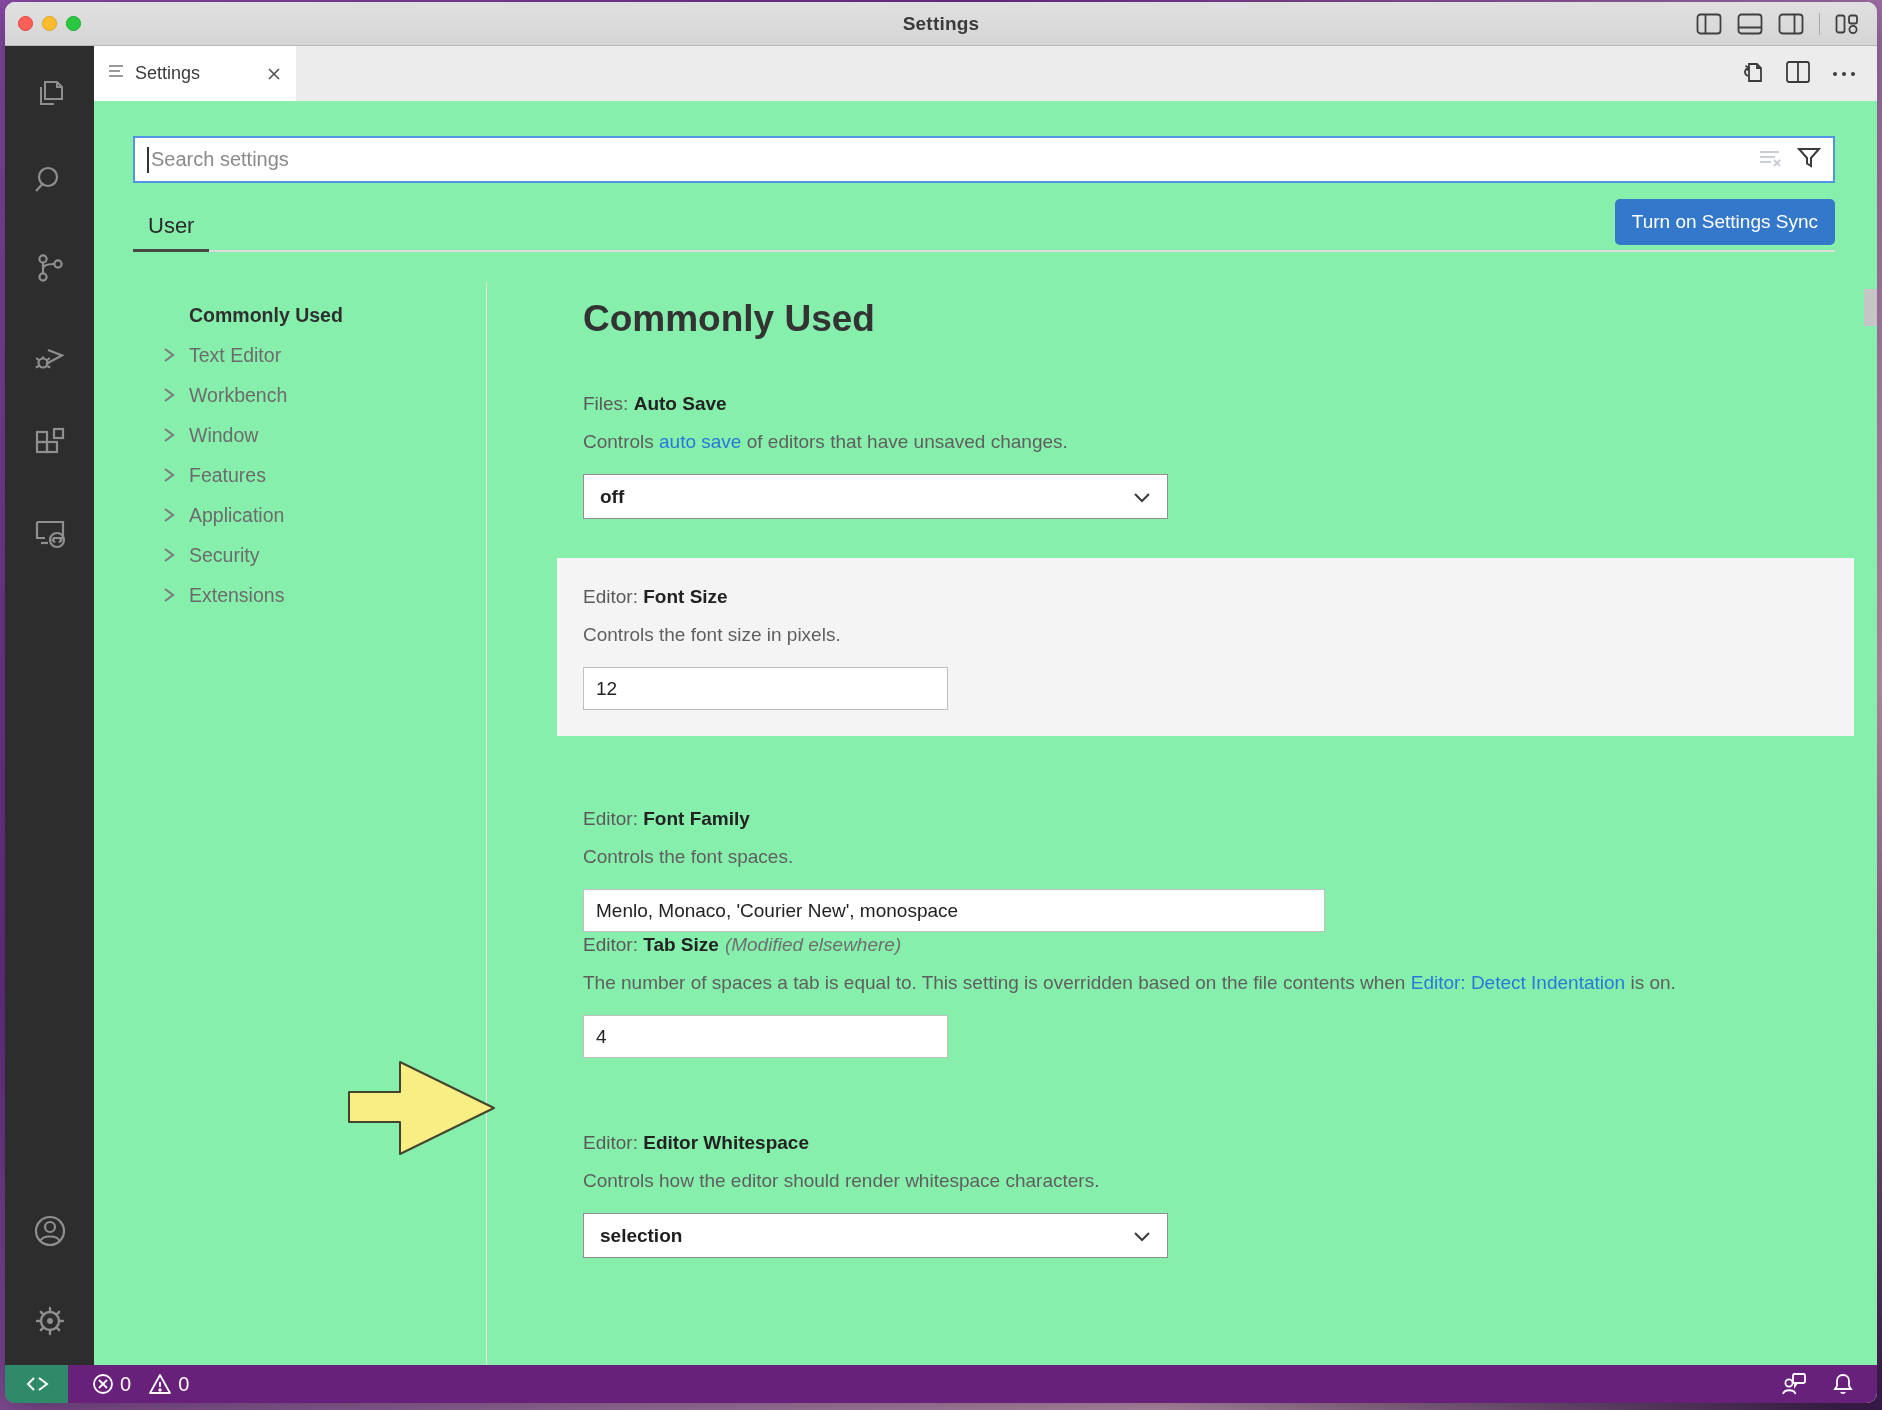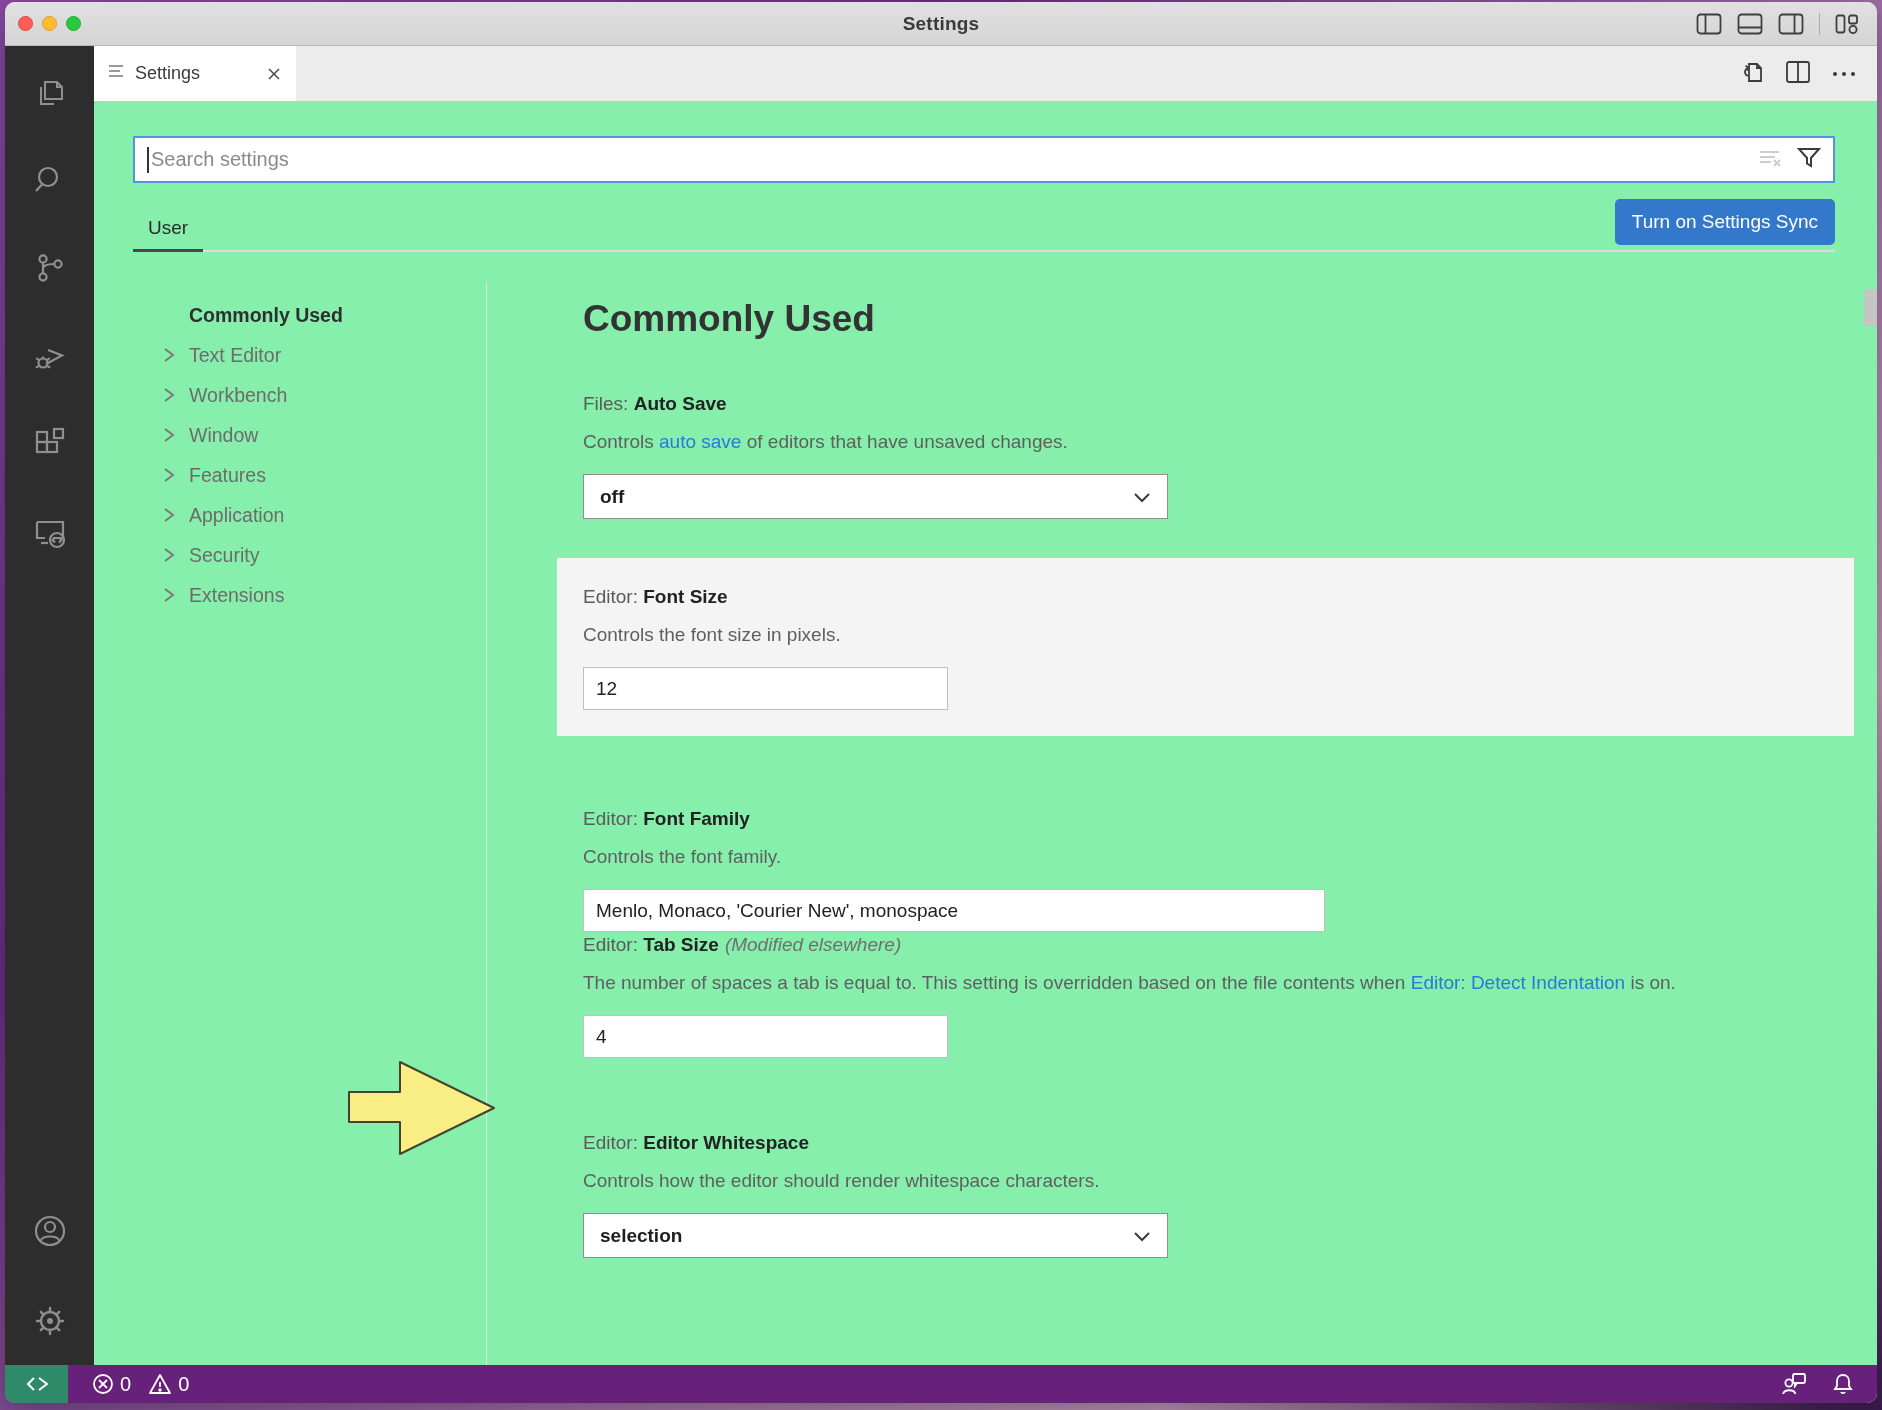--- a/index.html
+++ b/index.html
@@ -61,21 +61,21 @@
     border:2px solid #5294e2; background:#fff;
     display:flex; align-items:center; padding:0 12px;
   }
   .caret { width:2px; height:26px; background:#333; }
   .search-placeholder { flex:1; font-size:20px; color:#8a8a8a; padding-left:2px; }
   .search-icons { display:flex; align-items:center; gap:12px; }
   .scope-row { position:relative; margin:0 42px 0 39px; height:69px; flex:0 0 69px; }
   .scope-rule { position:absolute; left:0; right:0; bottom:0; height:2px; background:#dcdcdc; }
   .user-tab {
     position:absolute; left:0; bottom:0; padding:0 15px 10px 15px;
-    border-bottom:3px solid #474747; font-size:19px; color:#2b2b2b; cursor:pointer; z-index:2;
+    border-bottom:3px solid #474747; font-size:22px; color:#2b2b2b; cursor:pointer; z-index:2;
   }
   .sync-btn {
     position:absolute; right:0; bottom:7px; height:46px;
     background:#3478cb; color:#fff; border:none; border-radius:5px;
     font-size:19px; font-family:inherit; padding:0 17px; cursor:pointer;
   }
   
   .content-row { flex:1; display:flex; min-height:0; padding-left:39px; position:relative;gap:28px; }
   .toc { width:325px; flex:0 0 325px; padding-top:43px; }
   .toc-item {
@@ -406,21 +406,21 @@
             <div class="setting highlight s2">
               <div class="s-title"><span>Editor: </span><span class="s-name">Font Size</span></div>
               <div class="s-desc"><span>Controls the font size in pixels.</span></div>
               <div class="s-control">
                 <input class="txt-input small" type="text" value="12" style="">
               </div>
             </div>
 
             <div class="setting s3">
               <div class="s-title"><span>Editor: </span><span class="s-name">Font Family</span></div>
-              <div class="s-desc"><span>Controls the font family.</span></div>
+              <div class="s-desc"><span>Controls the font spaces.</span></div>
               <div class="s-control">
                 <input class="txt-input wide" type="text" value="Menlo, Monaco, 'Courier New', monospace" style="">
               </div>
             </div>
 
             <div class="setting s4">
               <div class="s-title"><span>Editor: </span><span class="s-name">Tab Size</span><span class="s-badge">(Modified elsewhere)</span></div>
               <div class="s-desc"><span>The number of spaces a tab is equal to. This setting is overridden based on the file contents when </span><a>Editor: Detect Indentation</a><span> is on.</span></div>
               <div class="s-control">
                 <input class="txt-input small" type="text" value="4" style="">

